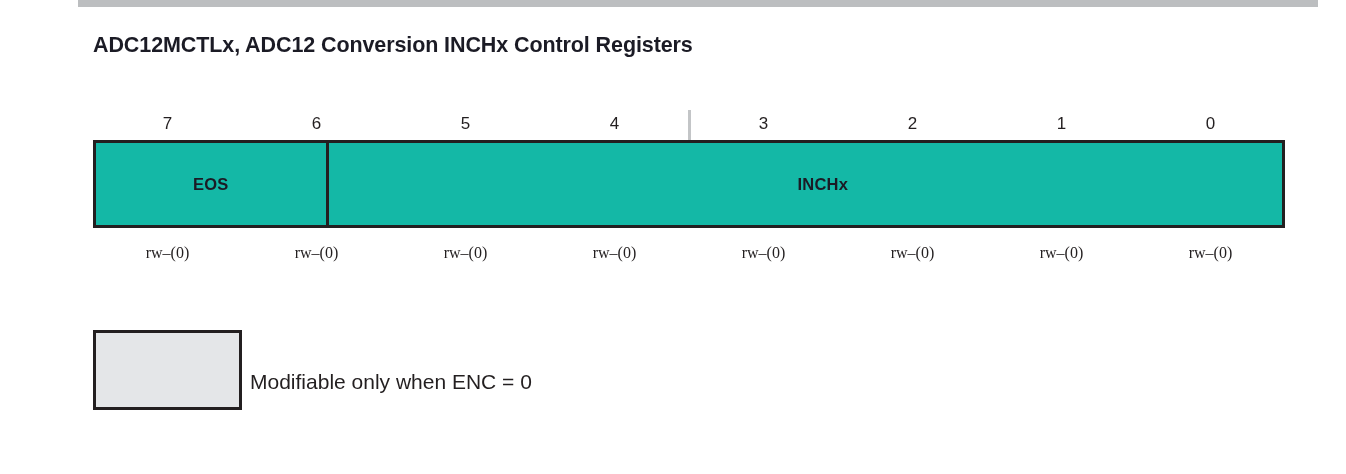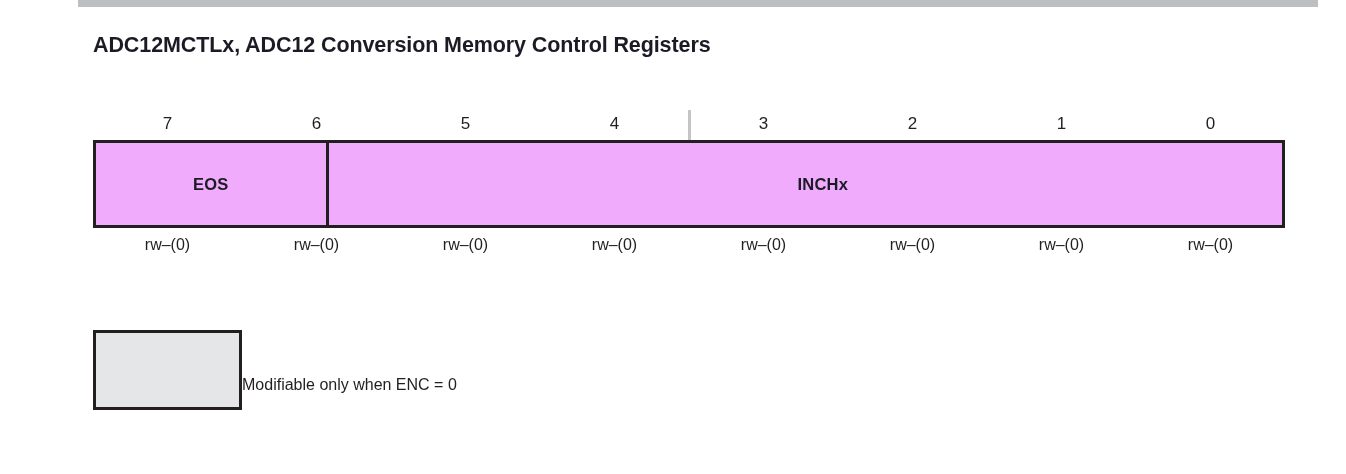--- a/index.html
+++ b/index.html
@@ -68,21 +68,21 @@
     margin-left: -1.5px;
     background: #c3c5c7;
   }
 
   .bit-fields {
     display: flex;
     width: 100%;
     height: 88px;
     border: 3px solid #231f20;
     box-sizing: border-box;
-    background: #f0abfc;
+    background: #14b8a6;
   }
   .field {
     display: flex;
     align-items: center;
     justify-content: center;
     font-size: 16.5px;
     font-weight: bold;
     color: #1b1b25;
     border-right: 3px solid #231f20;
     box-sizing: border-box;
@@ -90,20 +90,22 @@
   }
   .field:last-child { border-right: none; }
   .field.w1 { flex: 1 1 0; }
   .field.w3 { flex: 3 1 0; }
   .field.w4 { flex: 4 1 0; padding-left: 35px; }
 
   .access-row {
     display: flex;
     width: 100%;
     height: 34px;
+    margin-top: 8px;
+    font-family: Liberation Serif, serif;
   }
   .access-cell {
     flex: 1 1 0;
     text-align: center;
     font-size: 16px;
     color: #231f20;
     line-height: 34px;
   }
 
   
@@ -116,33 +118,33 @@
   }
   .legend-swatch {
     width: 149px;
     height: 80px;
     background: #e4e6e8;
     border: 3px solid #231f20;
     box-sizing: border-box;
     flex: none;
   }
   .legend-label {
-    margin-left: 0;
-    font-size: 16px;
+    margin-left: 8px;
+    font-size: 21px;
     color: #231f20;
     white-space: nowrap;
     padding-bottom: 16px;
   }
 </style>
 </head>
 <body>
 
 <div class="top-rule"></div>
 
-<div class="page-title">ADC12MCTLx, ADC12 Conversion Memory Control Registers</div>
+<div class="page-title">ADC12MCTLx, ADC12 Conversion INCHx Control Registers</div>
 
 <div class="register">
 
   <div class="bit-numbers">
     <div class="bit-num">7</div>
     <div class="bit-num">6</div>
     <div class="bit-num">5</div>
     <div class="bit-num">4</div>
     <div class="bit-num">3</div>
     <div class="bit-num">2</div>

